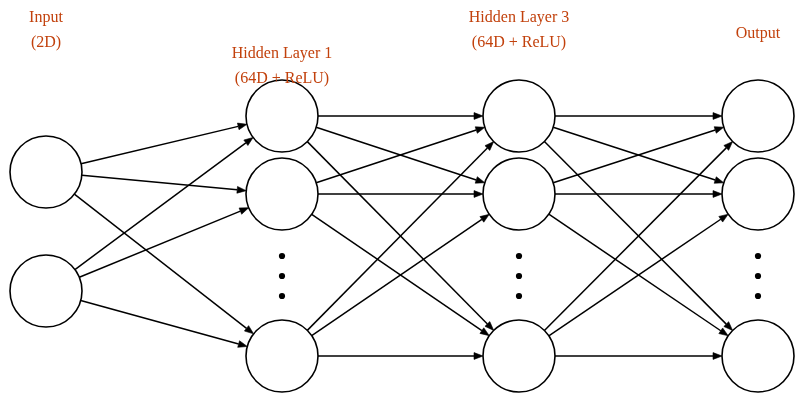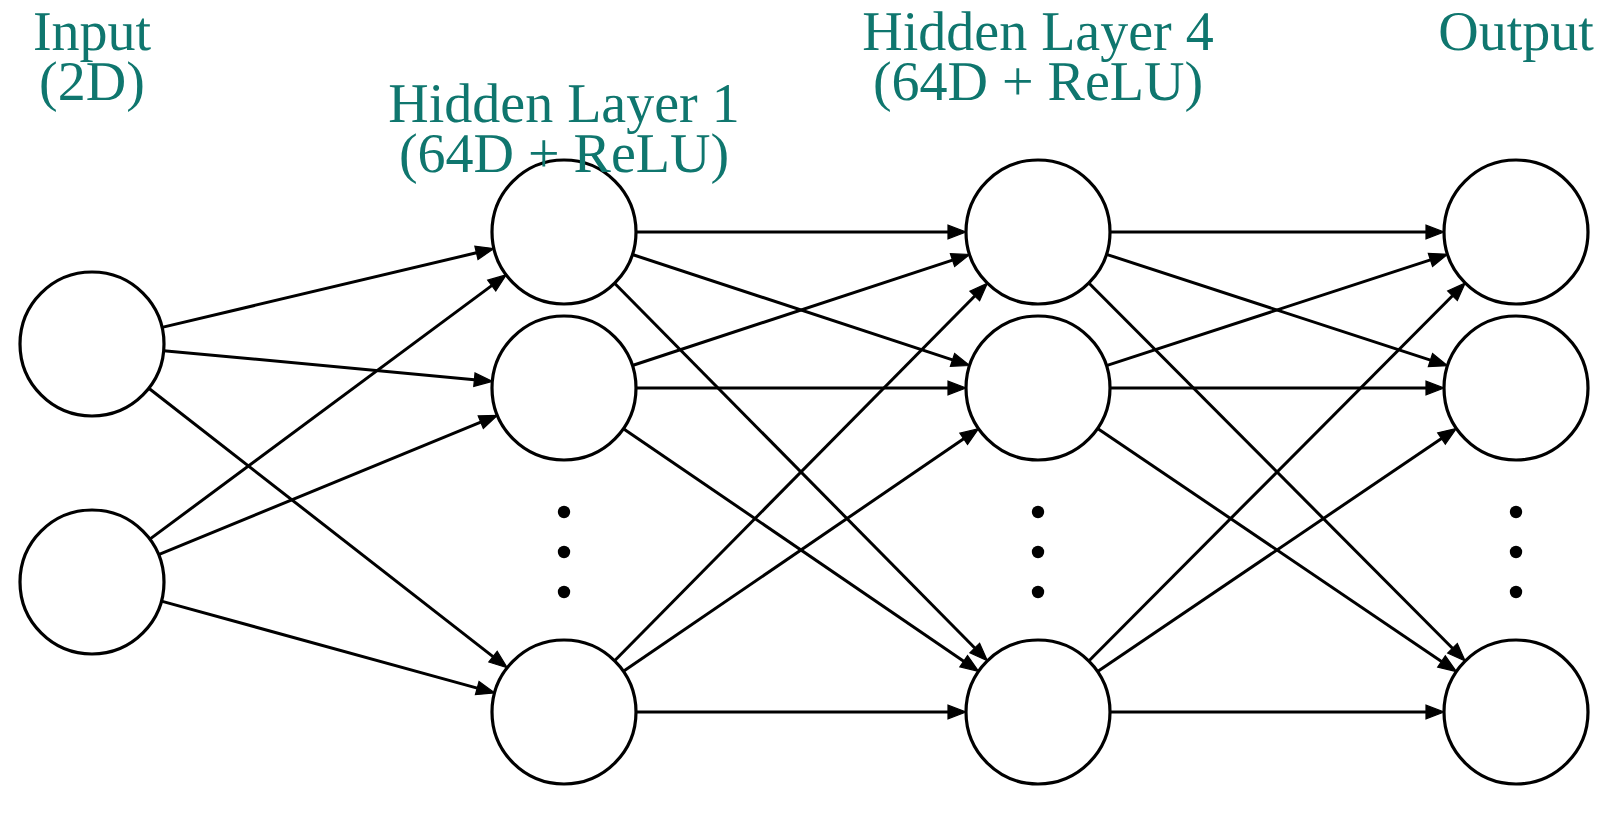--- a/index.html
+++ b/index.html
@@ -21,23 +21,23 @@
     left: 0;
     top: 0;
     width: 804px;
     height: 411px;
     display: block;
   }
   .layer-caption {
     position: absolute;
     text-align: center;
     font-family: "Liberation Serif", "DejaVu Serif", serif;
-    font-size: 28px;
+    font-size: 16px;
     line-height: 25px;
-    color: #0f766e;
+    color: #c2410c;
     white-space: nowrap;
     transform: translateX(-50%);
   }
   .caption-line { display: block; }
   .node-circle {
     fill: #ffffff;
     stroke: #000000;
     stroke-width: 1.6;
   }
   .edge-line {
@@ -135,21 +135,21 @@
     <span class="caption-line">Input</span>
     <span class="caption-line">(2D)</span>
   </div>
 
   <div class="layer-caption" id="caption-hidden-1" style="left: 282px; top: 4px; margin-top: 36px;">
     <span class="caption-line">Hidden Layer 1</span>
     <span class="caption-line">(64D + ReLU)</span>
   </div>
 
   <div class="layer-caption" id="caption-hidden-2" style="left: 519px; top: 4px;">
-    <span class="caption-line">Hidden Layer 4</span>
+    <span class="caption-line">Hidden Layer 3</span>
     <span class="caption-line">(64D + ReLU)</span>
   </div>
 
-  <div class="layer-caption" id="caption-output" style="left: 758px; top: 4px;">
+  <div class="layer-caption" id="caption-output" style="left: 758px; top: 20px;">
     <span class="caption-line">Output</span>
   </div>
 
 </div>
 
 </body></html>

